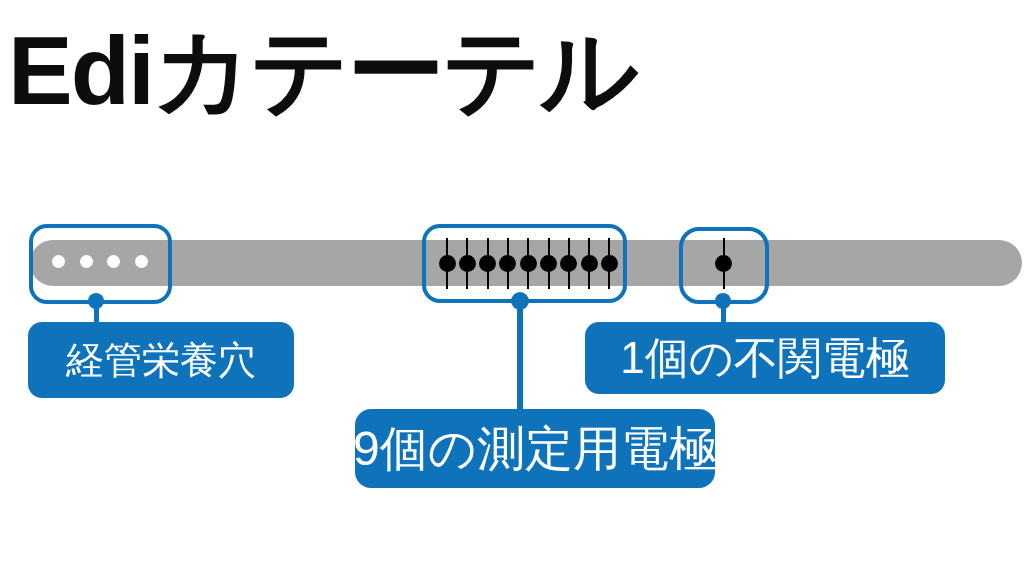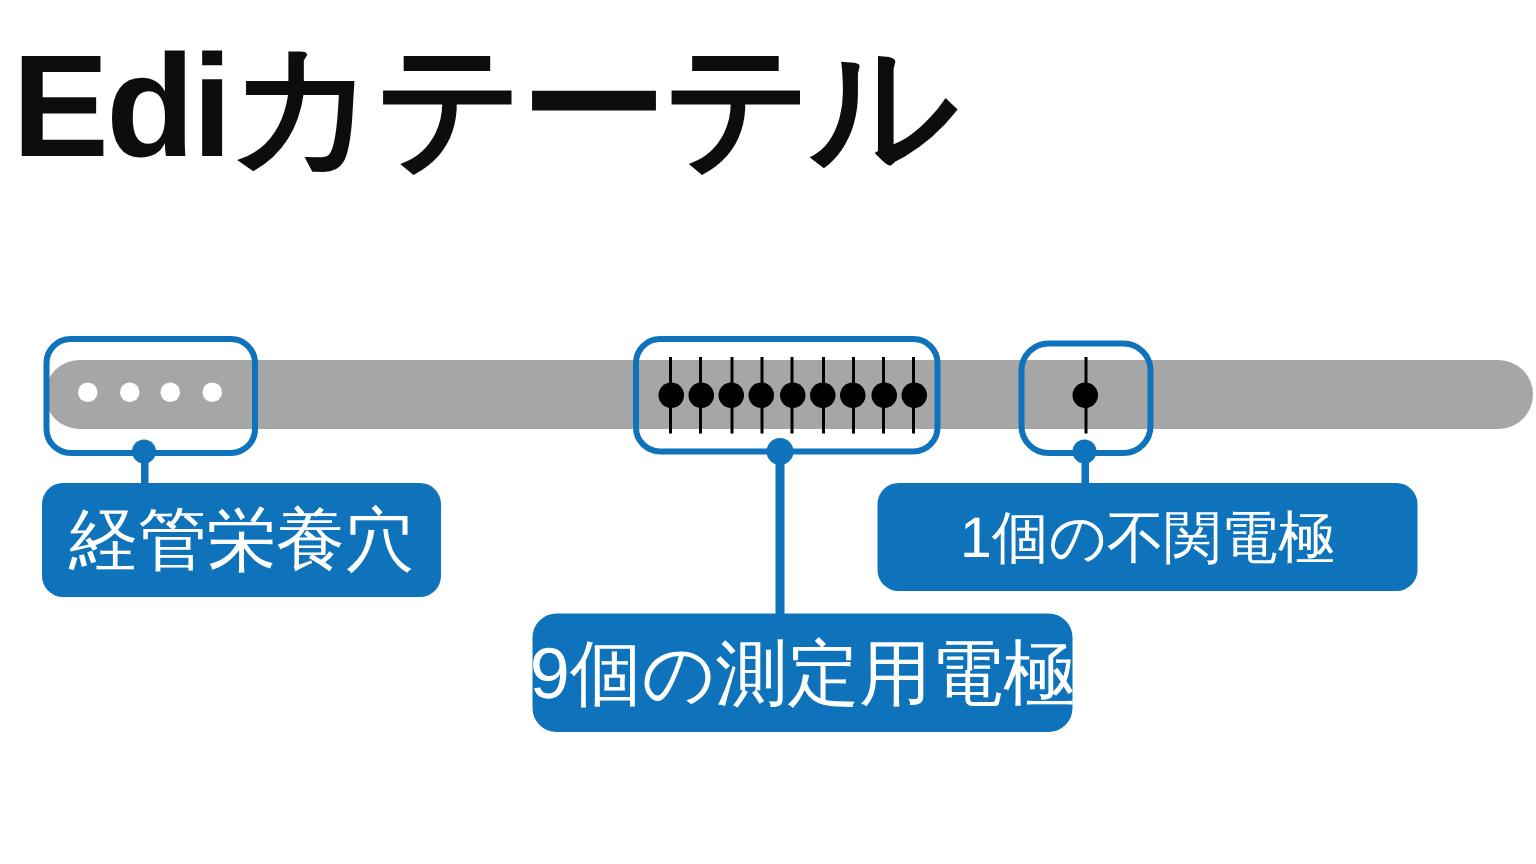--- a/index.html
+++ b/index.html
@@ -54,23 +54,23 @@
   .conn-dot.c-right{left:715px;top:273px;width:16px;height:16px;}
   .conn-line.c-right{left:720.5px;top:282px;width:5px;height:22px;}
 
   
   .callout{
     position:absolute;background:var(--blue);color:#ffffff;
     display:flex;align-items:center;justify-content:center;
     border-radius:14px;white-space:nowrap;
   }
   .callout span{display:block;}
-  .callout.left-callout{left:28px;top:302px;width:266px;height:76px;font-size:46px;}
+  .callout.left-callout{left:28px;top:302px;width:266px;height:76px;font-size:38px;}
   .callout.mid-callout{left:355px;top:389px;width:360px;height:79px;font-size:48px;border-radius:16px;}
-  .callout.right-callout{left:585px;top:302px;width:360px;height:72px;font-size:38px;}
+  .callout.right-callout{left:585px;top:302px;width:360px;height:72px;font-size:44px;}
 </style>
 </head>
 <body style="--blue: #0e73ba; --gray: #a6a6a6; --black: #000000;">
 
 <div class="stage">
 
   <h1 class="title">Ediカテーテル</h1>
 
   <div class="catheter-bar"></div>
 

